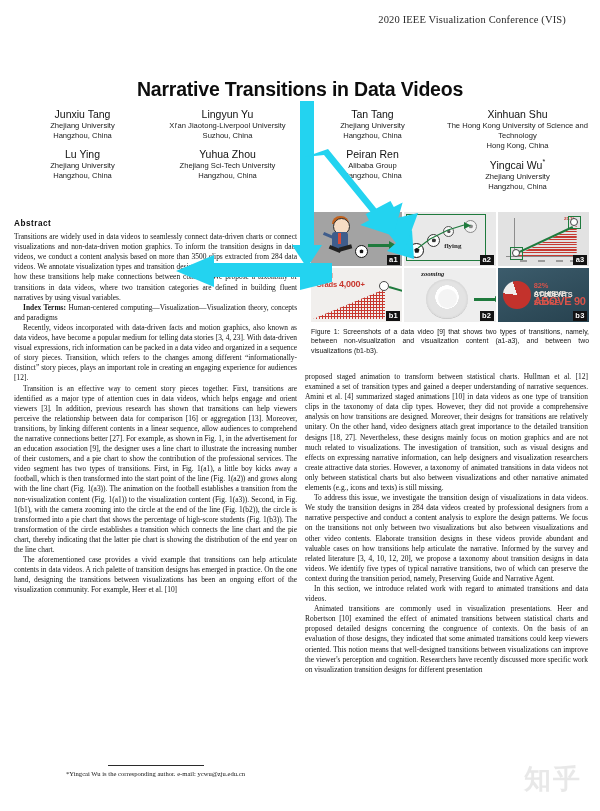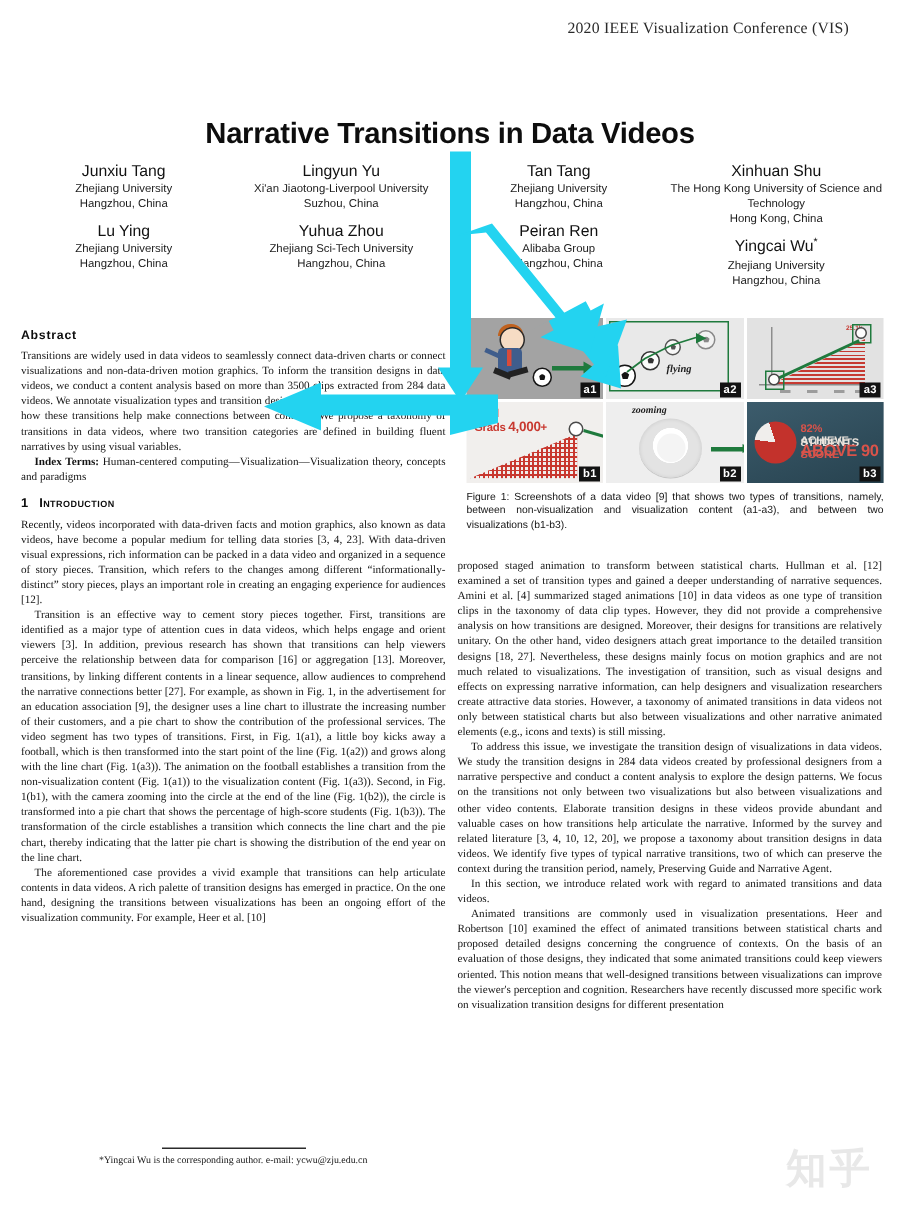--- a/index.html
+++ b/index.html
@@ -239,21 +239,21 @@
 
   
   .p-a2 { background: #e9e9e9; }
   .a2-frame {
     position: absolute; left: 2px; top: 2px; right: 10px; bottom: 5px;
     border: 1.4px solid #1f7a3d;
   }
   .a2-label {
     position: absolute; left: 40px; top: 30px;
     font-family: "Liberation Serif", serif;
-    font-style: italic; font-weight: bold;
+    font-weight: bold;
     font-size: 7px; color: #1d1d1d; text-align: center;
   }
 
   
   .p-a3 { background: #e2e2e2; }
   .a3-plot { position: absolute; inset: 0; }
   .a3-axis {
     position: absolute; left: 8px; bottom: 9px;
     width: 78px; height: 1px; background: #8a8a8a;
   }
@@ -501,21 +501,20 @@
 
   </div>
 
   <div class="col col-left">
 
     <div class="abs-head">Abstract</div>
     <p class="para">Transitions are widely used in data videos to seamlessly connect data-driven charts or connect visualizations and non-data-driven motion graphics. To inform the transition designs in data videos, we conduct a content analysis based on more than 3500 clips extracted from 284 data videos. We annotate visualization types and transition designs on these segments, and examine how these transitions help make connections between contexts. We propose a taxonomy of transitions in data videos, where two transition categories are defined in building fluent narratives by using visual variables.</p>
 
     <p class="para idxterms"><b>Index Terms:</b> <span>Human-centered computing—Visualization—Visualization theory, concepts and paradigms</span></p>
 
-    <div class="sec-head"><span class="num">1</span><span>Introduction</span></div>
 
     <p class="para">Recently, videos incorporated with data-driven facts and motion graphics, also known as data videos, have become a popular medium for telling data stories [3, 4, 23]. With data-driven visual expressions, rich information can be packed in a data video and organized in a sequence of story pieces. Transition, which refers to the changes among different “informationally-distinct” story pieces, plays an important role in creating an engaging experience for audiences [12].</p>
     <p class="para">Transition is an effective way to cement story pieces together. First, transitions are identified as a major type of attention cues in data videos, which helps engage and orient viewers [3]. In addition, previous research has shown that transitions can help viewers perceive the relationship between data for comparison [16] or aggregation [13]. Moreover, transitions, by linking different contents in a linear sequence, allow audiences to comprehend the narrative connections better [27]. For example, as shown in Fig. 1, in the advertisement for an education association [9], the designer uses a line chart to illustrate the increasing number of their customers, and a pie chart to show the contribution of the professional services. The video segment has two types of transitions. First, in Fig. 1(a1), a little boy kicks away a football, which is then transformed into the start point of the line (Fig. 1(a2)) and grows along with the line chart (Fig. 1(a3)). The animation on the football establishes a transition from the non-visualization content (Fig. 1(a1)) to the visualization content (Fig. 1(a3)). Second, in Fig. 1(b1), with the camera zooming into the circle at the end of the line (Fig. 1(b2)), the circle is transformed into a pie chart that shows the percentage of high-score students (Fig. 1(b3)). The transformation of the circle establishes a transition which connects the line chart and the pie chart, thereby indicating that the latter pie chart is showing the distribution of the end year on the line chart.</p>
     <p class="para">The aforementioned case provides a vivid example that transitions can help articulate contents in data videos. A rich palette of transition designs has emerged in practice. On the one hand, designing the transitions between visualizations has been an ongoing effort of the visualization community. For example, Heer et al. [10]</p>
 
   </div>
 
   <div class="footnote">
     <div class="rule"></div>
     <span>*Yingcai Wu is the corresponding author. e-mail: ycwu@zju.edu.cn</span>

